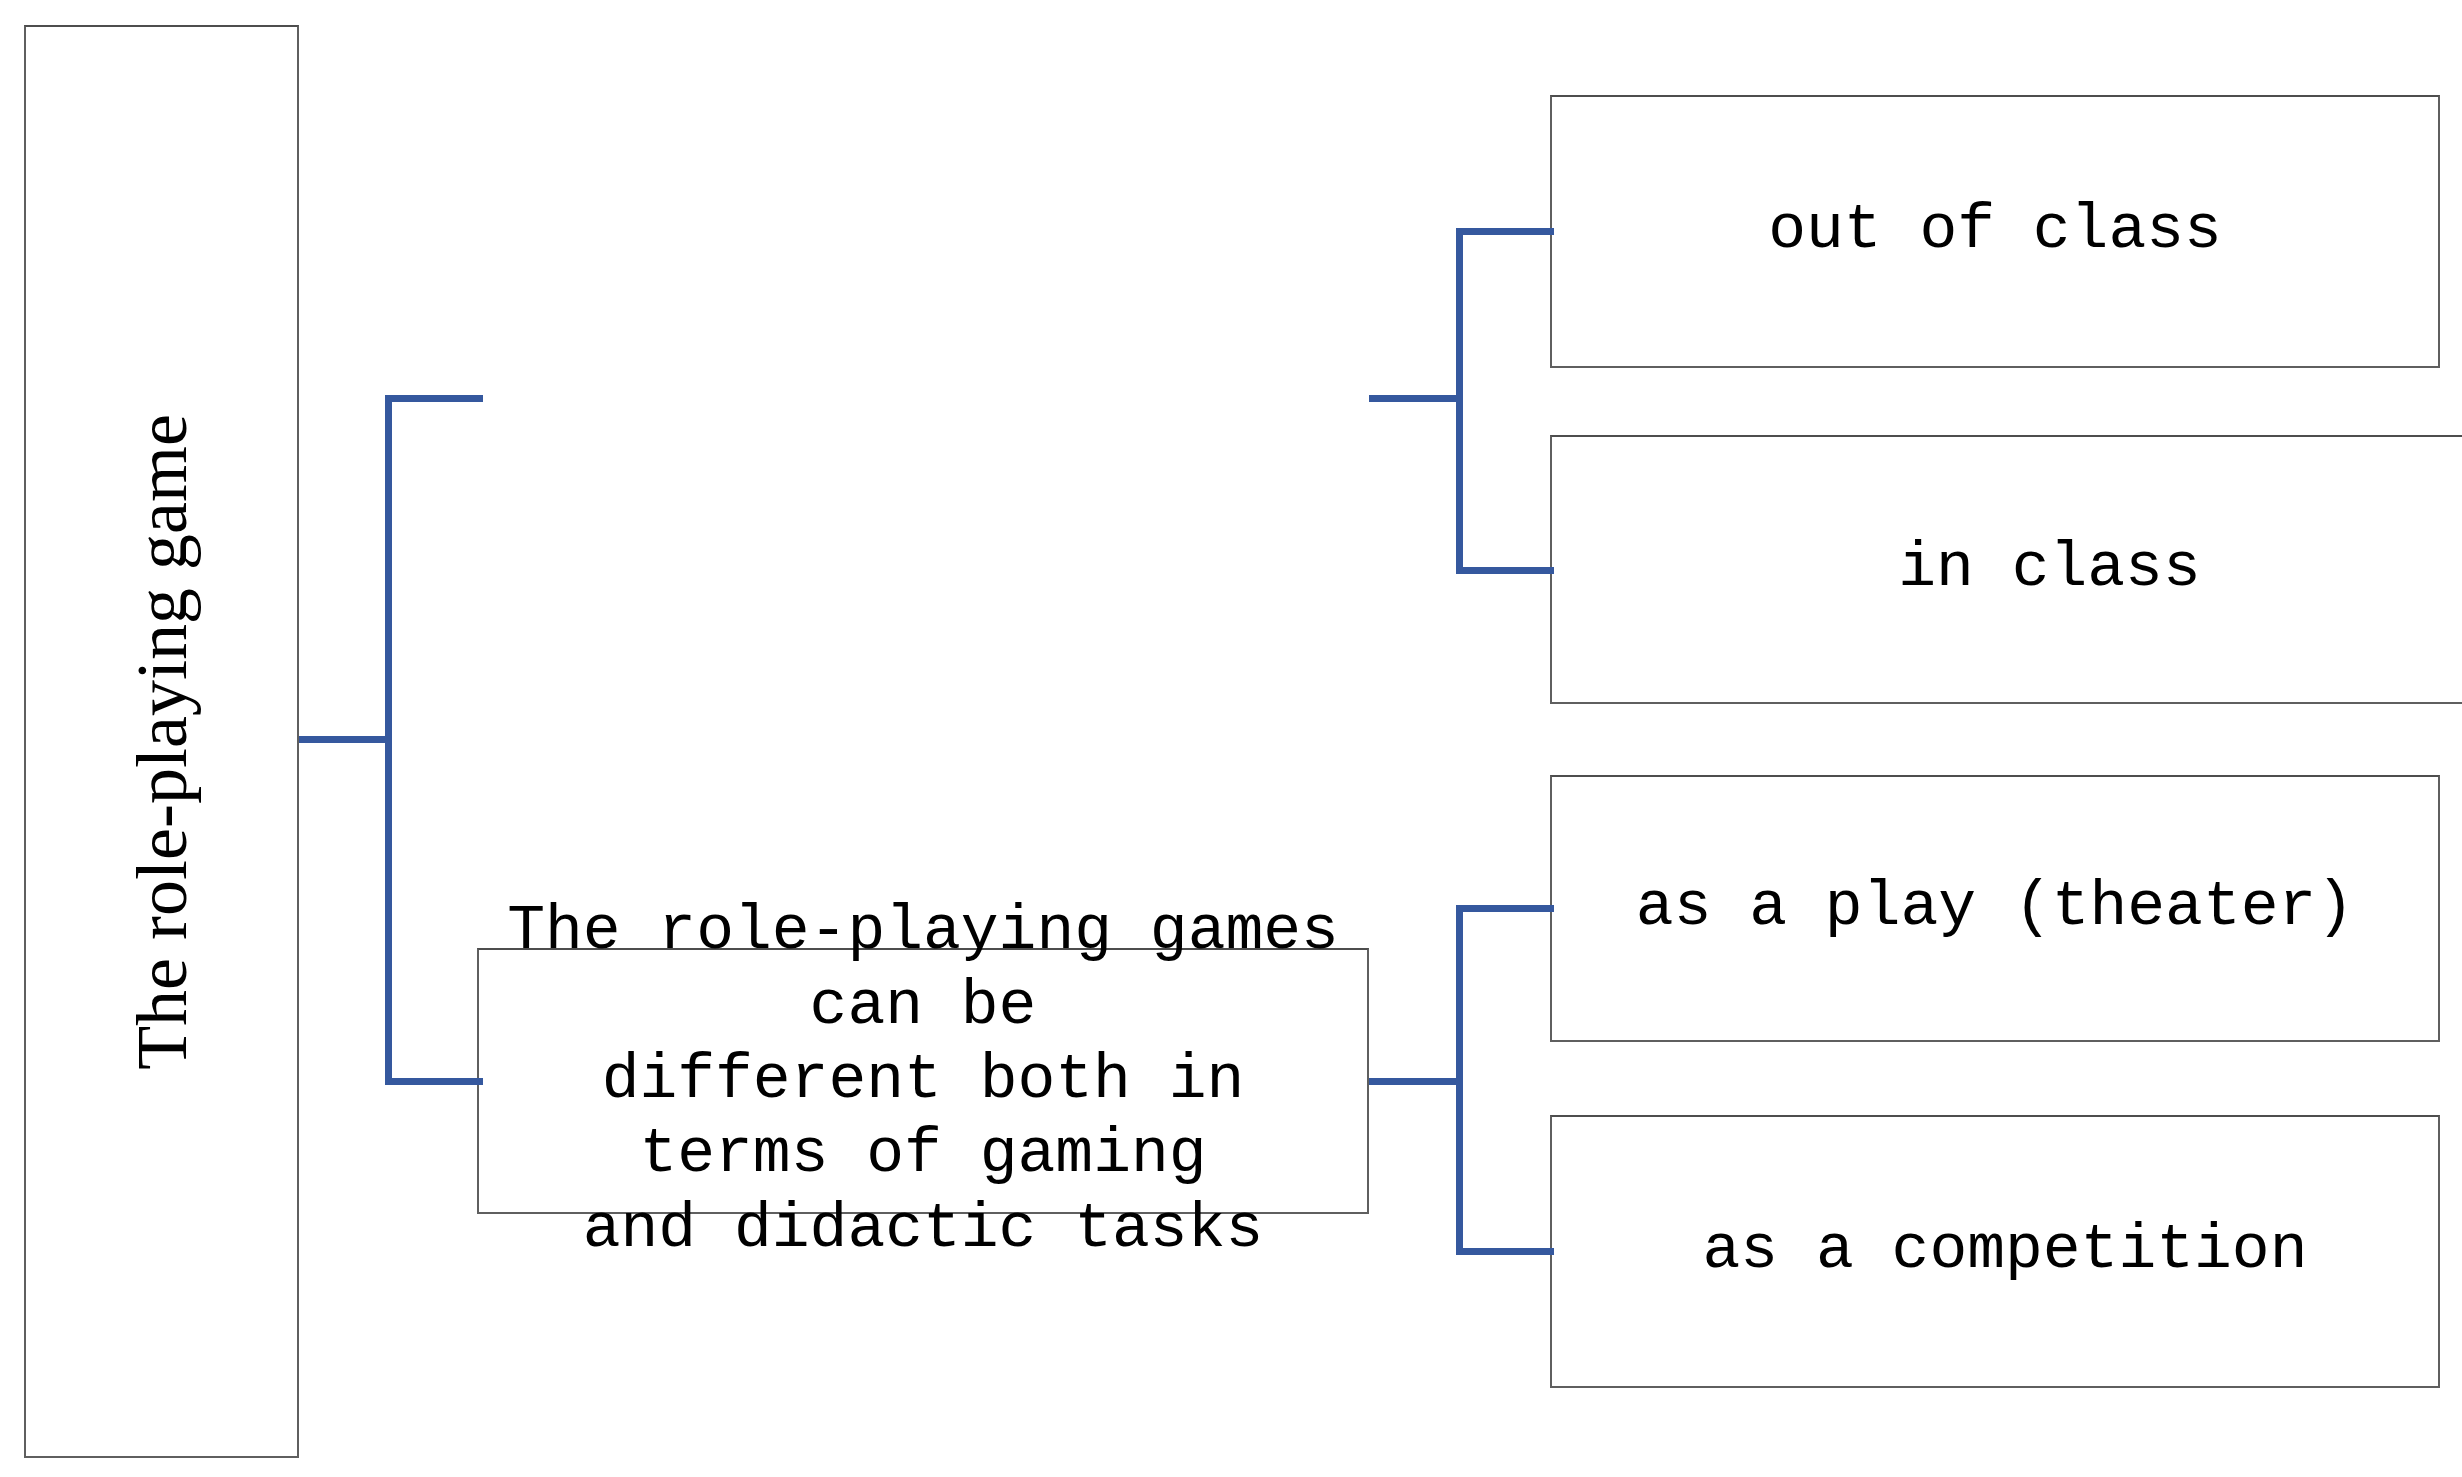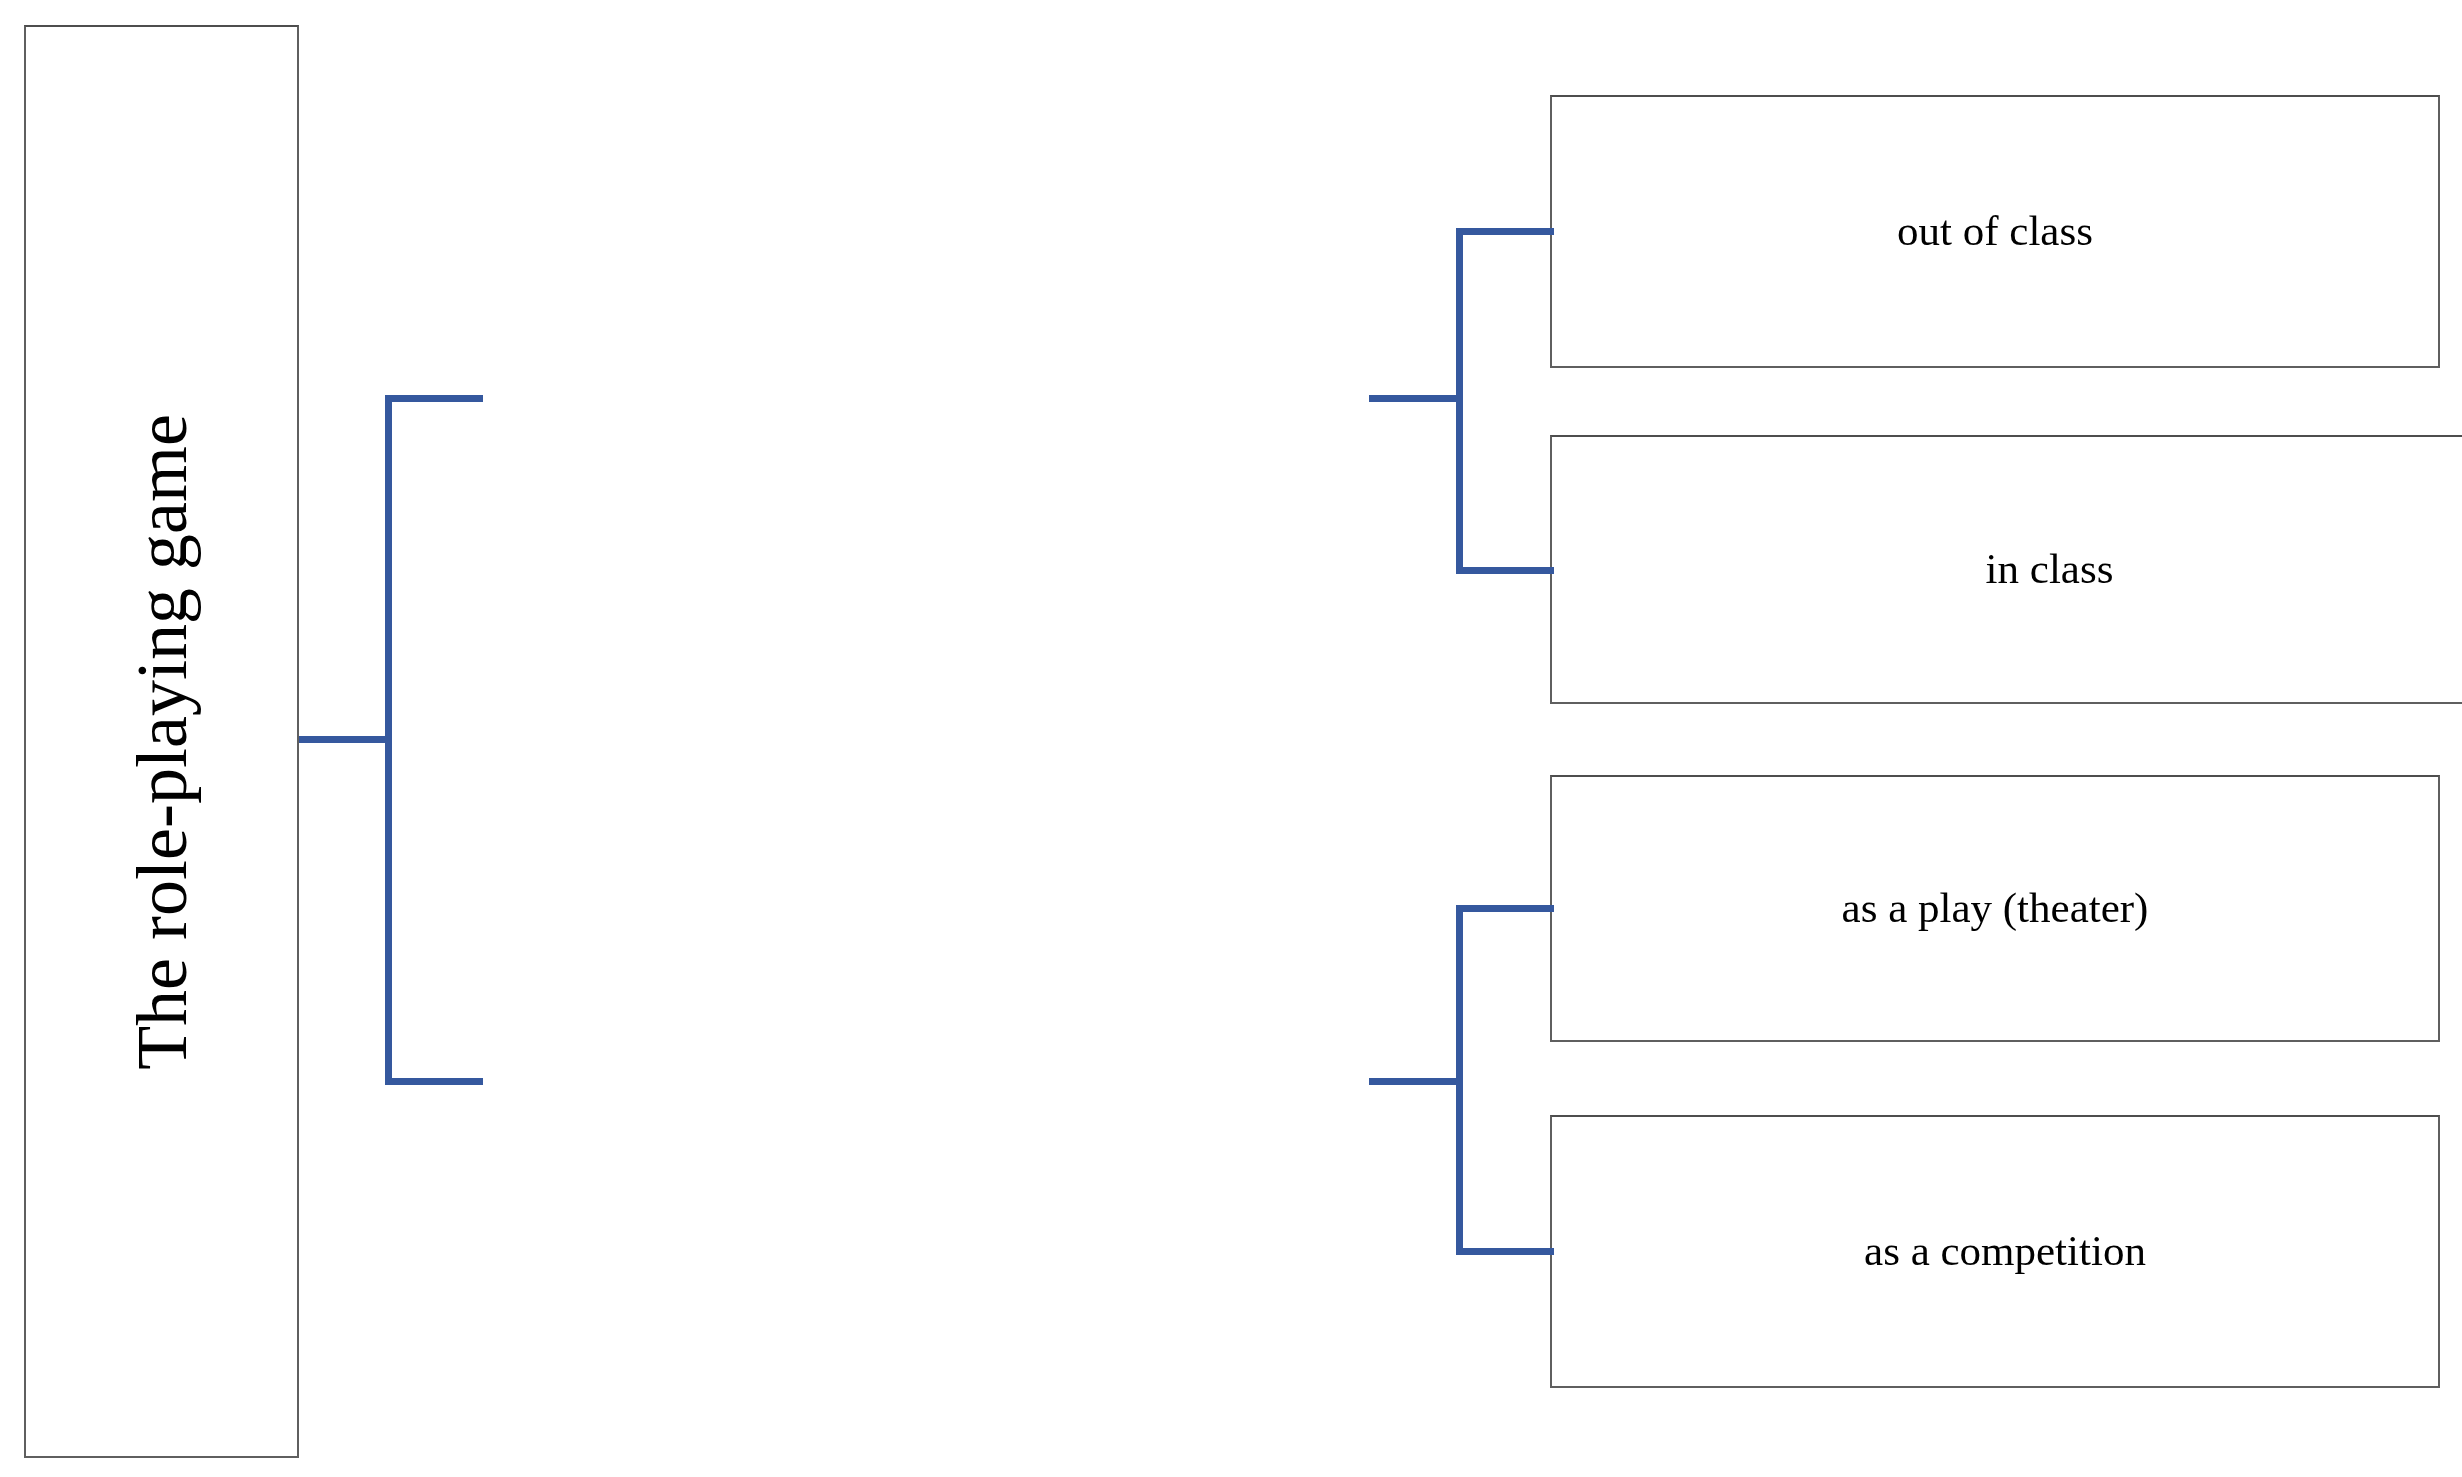--- a/index.html
+++ b/index.html
@@ -23,22 +23,23 @@
     box-sizing: border-box;
     display: flex;
     align-items: center;
     justify-content: center;
     text-align: center;
     color: #000000;
   }
   .node-label {
     display: block;
     padding: 0 21px;
-    font-size: 43px;
+    font-size: 63px;
     line-height: 1.18;
+    font-family: Liberation Mono, monospace;
   }
   .root-label {
     display: block;
     transform: rotate(-90deg);
     white-space: nowrap;
     font-size: 72px;
     line-height: 1;
   }
   .seg {
     position: absolute;
@@ -48,20 +49,23 @@
 </head>
 <body>
 
 <div id="canvas">
 
   <div class="box" style="left:24px; top:25px; width:275px; height:1433px;">
     <span class="root-label">The role-playing game</span>
   </div>
 
 
+  <div class="box" style="left:477px; top:948px; width:892px; height:266px;">
+    <span class="node-label">The role-playing games can be<br>different both in terms of gaming<br>and didactic tasks</span>
+  </div>
 
   <div class="box" style="left:1550px; top:95px; width:890px; height:273px;">
     <span class="node-label">out of class</span>
   </div>
 
   <div class="box" style="left:1550px; top:435px; width:999px; height:269px;">
     <span class="node-label">in class</span>
   </div>
 
   <div class="box" style="left:1550px; top:775px; width:890px; height:267px;">

